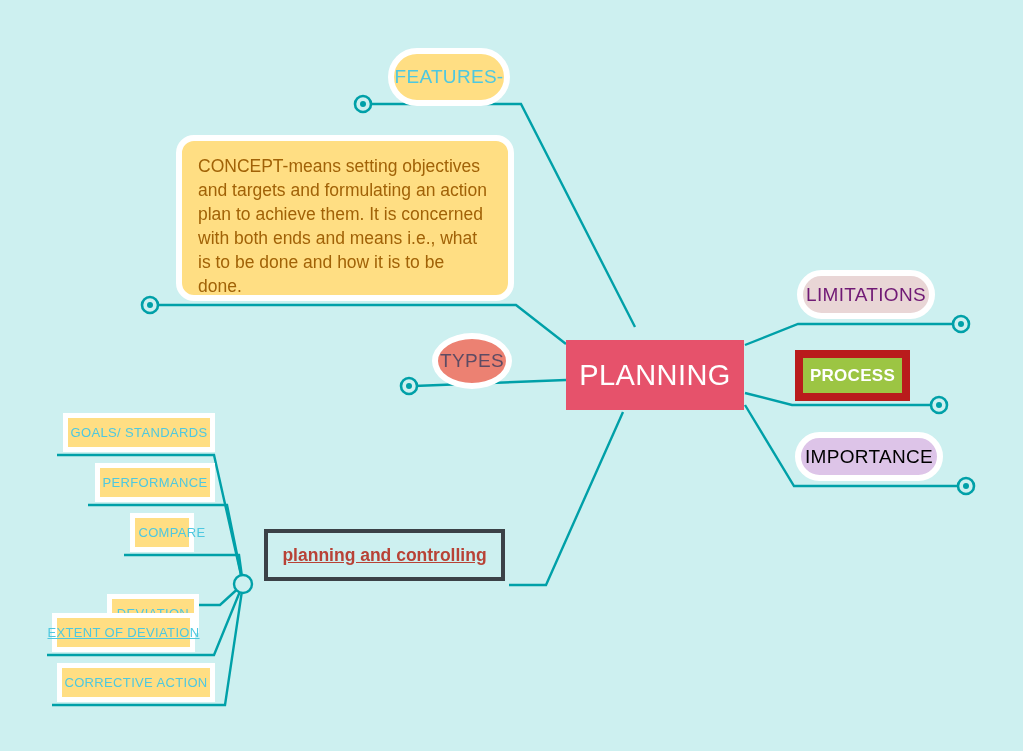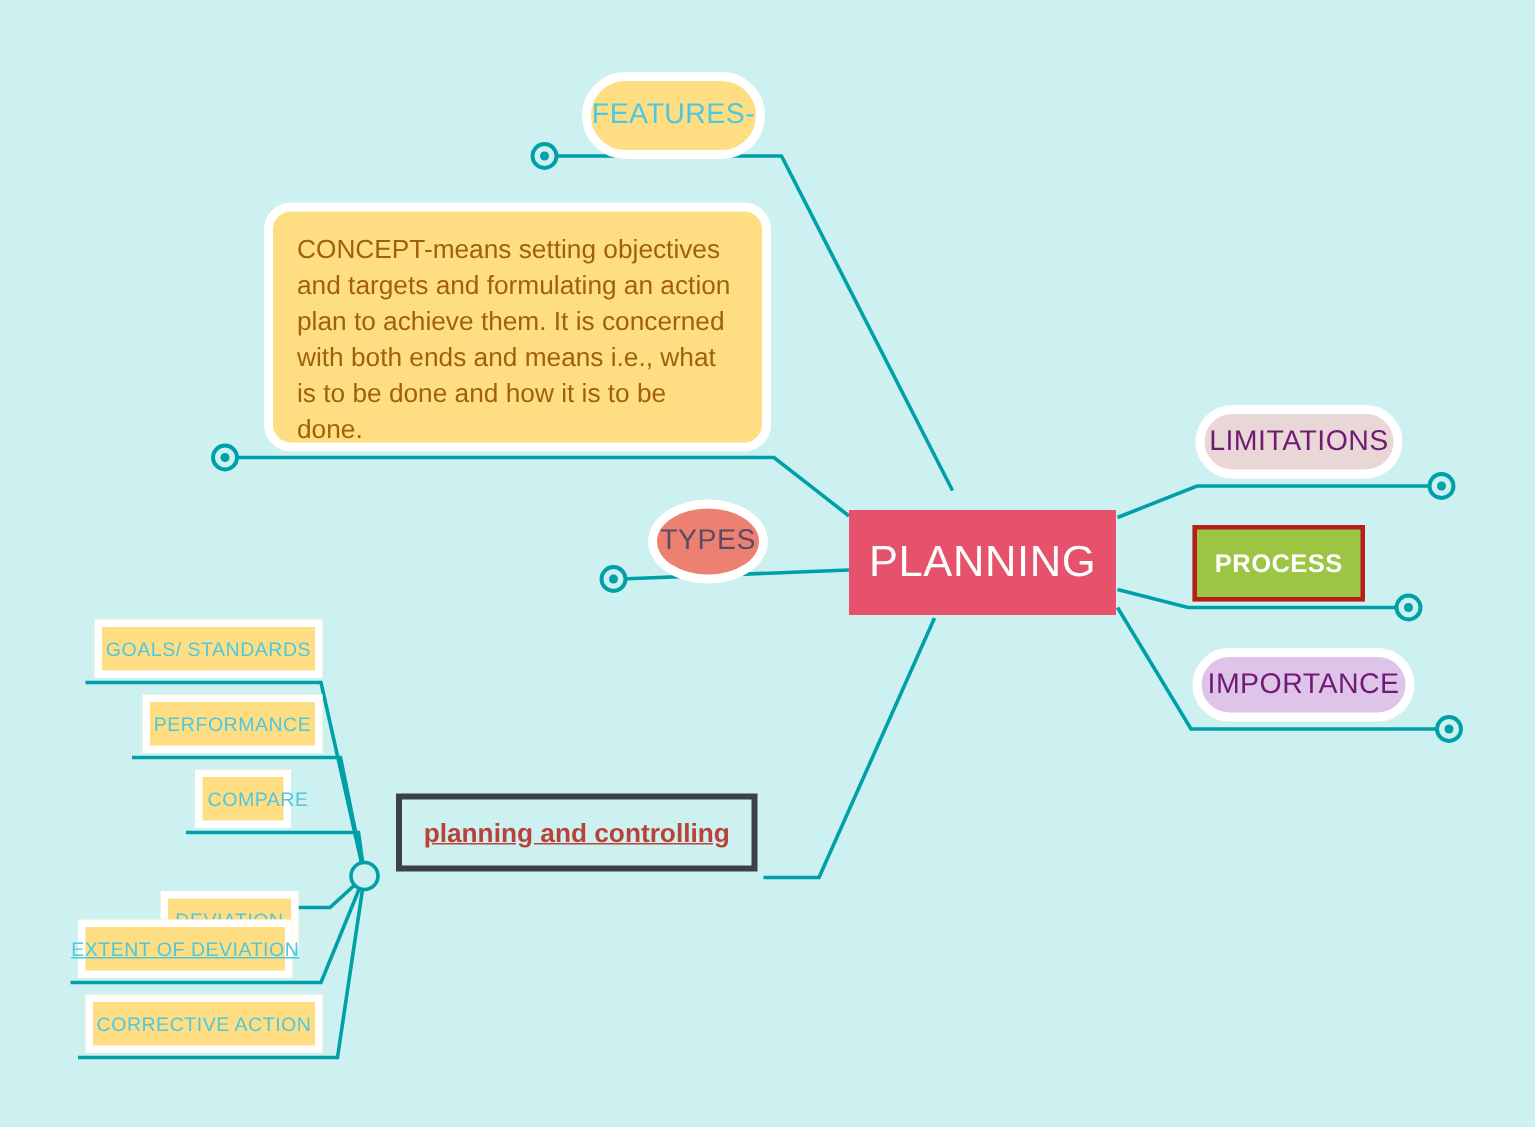--- a/index.html
+++ b/index.html
@@ -59,21 +59,21 @@
     letter-spacing: .3px;
   }
   .n-limitations {
     background: #e9d6d6;
     color: #701a75;
     font-size: 19px;
     letter-spacing: .3px;
   }
   .n-importance {
     background: #ddc4e8;
-    color: #701a75;
+    color: #000000;
     font-size: 19px;
     letter-spacing: .3px;
   }
 
   
   .n-types {
     background: #ec8172;
     color: #5d4b63;
     font-size: 19px;
     border-radius: 50%;
@@ -92,21 +92,21 @@
     text-align: left;
     justify-content: center;
     align-items: flex-start;
     padding: 13px 16px 13px 16px;
     white-space: normal;
   }
 
   
   .n-process {
     background: #9cc543;
-    border: 3px solid #b91c1c;
+    border: 8px solid #b91c1c;
     color: #ffffff;
     font-size: 17px;
     font-weight: bold;
     letter-spacing: .3px;
   }
 
   
   .n-pc {
     background: transparent;
     border: 4px solid #3b4147;

